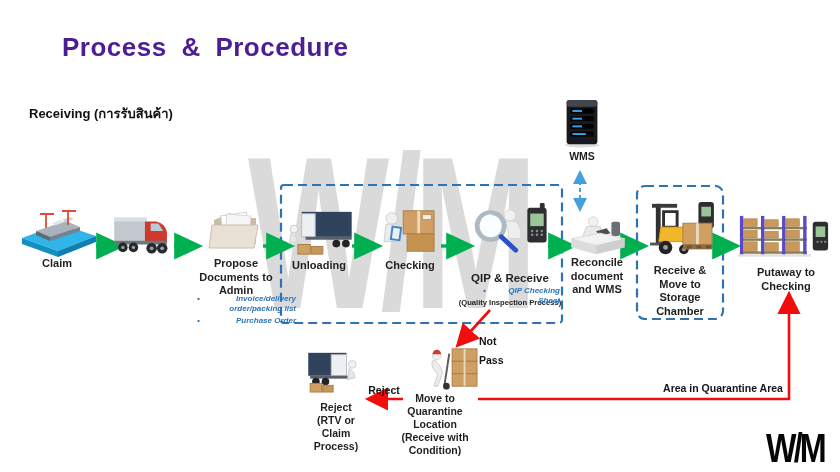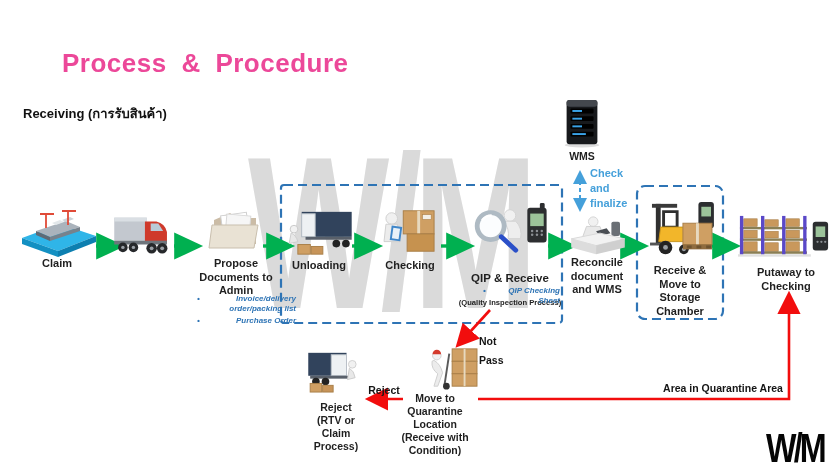--- a/index.html
+++ b/index.html
@@ -3,23 +3,23 @@
 <meta charset="utf-8">
 <style>
   html,body{margin:0;padding:0;background:#fff;}
   .canvas{position:relative;width:840px;height:472px;background:#ffffff;overflow:hidden;
           font-family:"Liberation Sans",sans-serif;color:#1f1f1f;}
   
   .watermark{position:absolute;left:248px;top:124px;z-index:0;font-size:170px;font-weight:700;
              color:#dadada;letter-spacing:-10px;line-height:1;transform:scale(0.88,1.28);
              transform-origin:top left;user-select:none;}
   
-  .title{position:absolute;left:62px;top:48px;font-size:26px;font-weight:700;color:#ec4899;
+  .title{position:absolute;left:62px;top:32px;font-size:26px;font-weight:700;color:#4c1d95;
          letter-spacing:0.5px;word-spacing:7px;}
-  .subtitle{position:absolute;left:23px;top:103px;font-size:13px;font-weight:700;color:#111;}
+  .subtitle{position:absolute;left:29px;top:103px;font-size:13px;font-weight:700;color:#111;}
   .icon{position:absolute;z-index:3;}
   .step-label{position:absolute;z-index:3;text-align:center;font-size:11px;font-weight:700;
               color:#1f1f1f;line-height:13.5px;white-space:pre-line;}
   .qip-title{font-size:11.5px;font-weight:700;line-height:13px;}
   .qip-sub{font-size:7.6px;font-weight:700;line-height:9px;}
   .bullets{position:absolute;z-index:3;text-align:right;font-size:8px;font-style:italic;
            color:#2e74b5;font-weight:700;line-height:9.5px;}
   .bullets .b{position:relative;padding-left:8px;margin-bottom:2.5px;}
   .bullets .b::before{content:"\2022";position:absolute;left:1px;top:0;}
   .link-label{position:absolute;left:590px;top:166px;z-index:3;font-size:11px;font-weight:700;
@@ -286,23 +286,20 @@
 document
 and WMS</div>
   <div class="step-label" style="left:640px;top:264px;width:80px">Receive &amp;
 Move to
 Storage
 Chamber</div>
   <div class="step-label" style="left:748px;top:266px;width:76px">Putaway to
 Checking</div>
 
   <div class="step-label" style="left:557px;top:150px;width:50px;font-size:10.5px">WMS</div>
-  <div class="link-label">Check
-and
-finalize</div>
 
   <div class="notpass-label">Not
 Pass</div>
   <div class="reject-arrow-label">Reject</div>
   <div class="branch-label" style="left:392px;top:392px;width:86px">Move to
 Quarantine
 Location
 (Receive with
 Condition)</div>
   <div class="branch-label" style="left:303px;top:401px;width:66px">Reject

